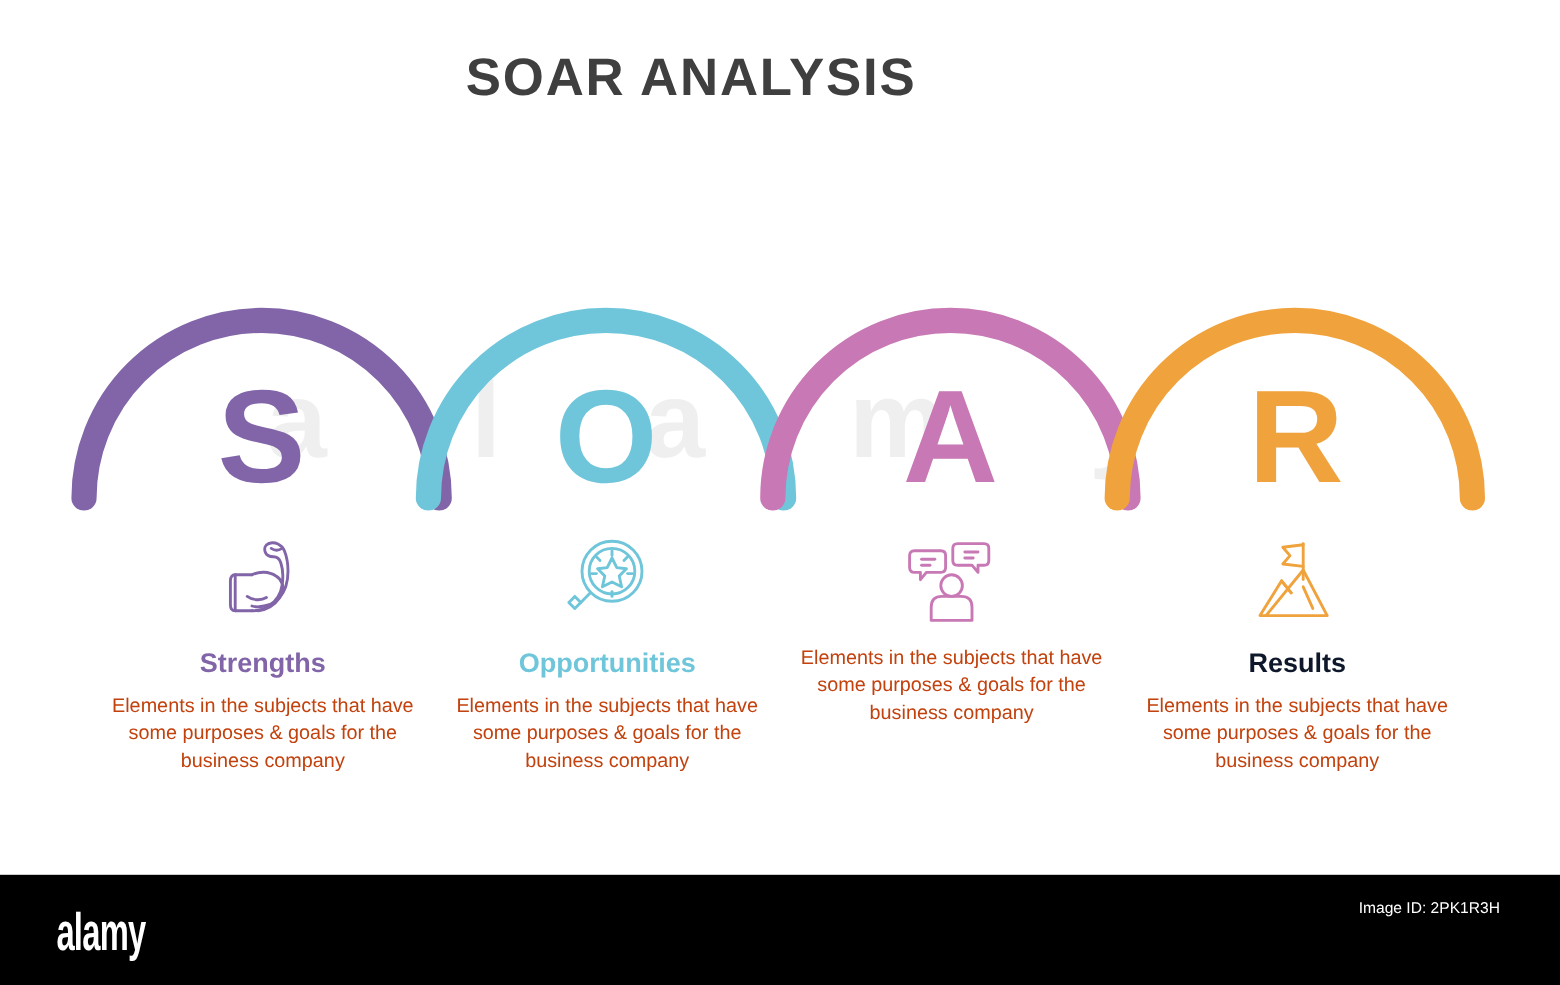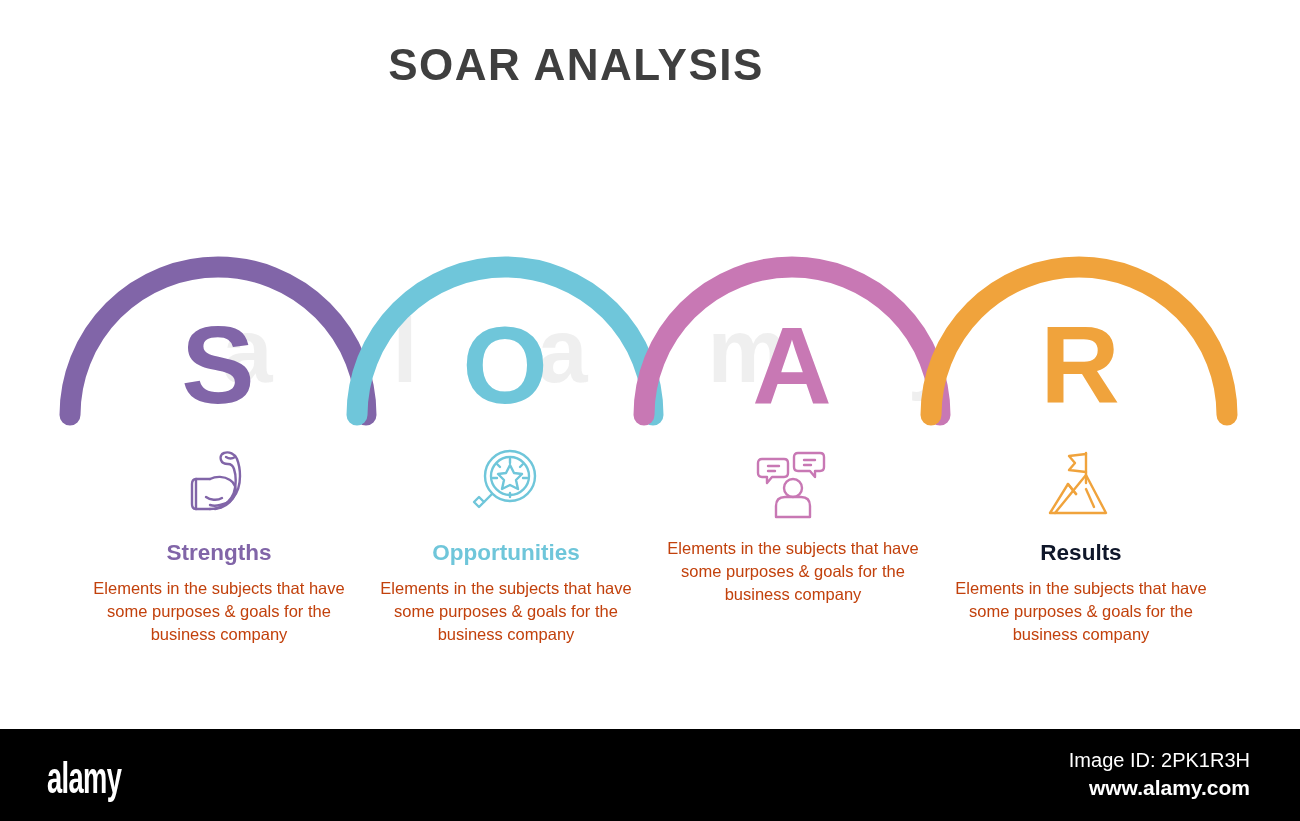--- a/index.html
+++ b/index.html
@@ -84,21 +84,21 @@
     color:#ffffff;
     font-size:44px;
     font-weight:bold;
     letter-spacing:-1px;
     font-family:"Liberation Sans", sans-serif;
     transform:scaleX(0.62);
     transform-origin:left top;
   }
   .img-id{
     position:absolute;right:50px;top:20px;
-    color:#ffffff;font-size:20px;
+    color:#ffffff;font-size:13px;
     font-family:"Liberation Sans", sans-serif;
     text-align:right;width:300px;
   }
   .wwwalamy{
     position:absolute;right:50px;top:47px;
     color:#ffffff;font-size:21px;font-weight:bold;
     font-family:"Liberation Sans", sans-serif;
     text-align:right;width:300px;
   }
 </style>
@@ -192,16 +192,15 @@
       </div>
       <div class="col-title" style="color:#0f172a;">Results</div>
       <div class="col-desc">Elements in the subjects that have  some purposes &amp; goals for the  business company</div>
     </div>
 
   </div>
 
   <div class="footer">
     <div class="alamy-logo">alamy</div>
     <div class="img-id">Image ID: 2PK1R3H</div>
-    <div class="wwwalamy">www.alamy.com</div>
   </div>
 
 </div>
 
 </body></html>

